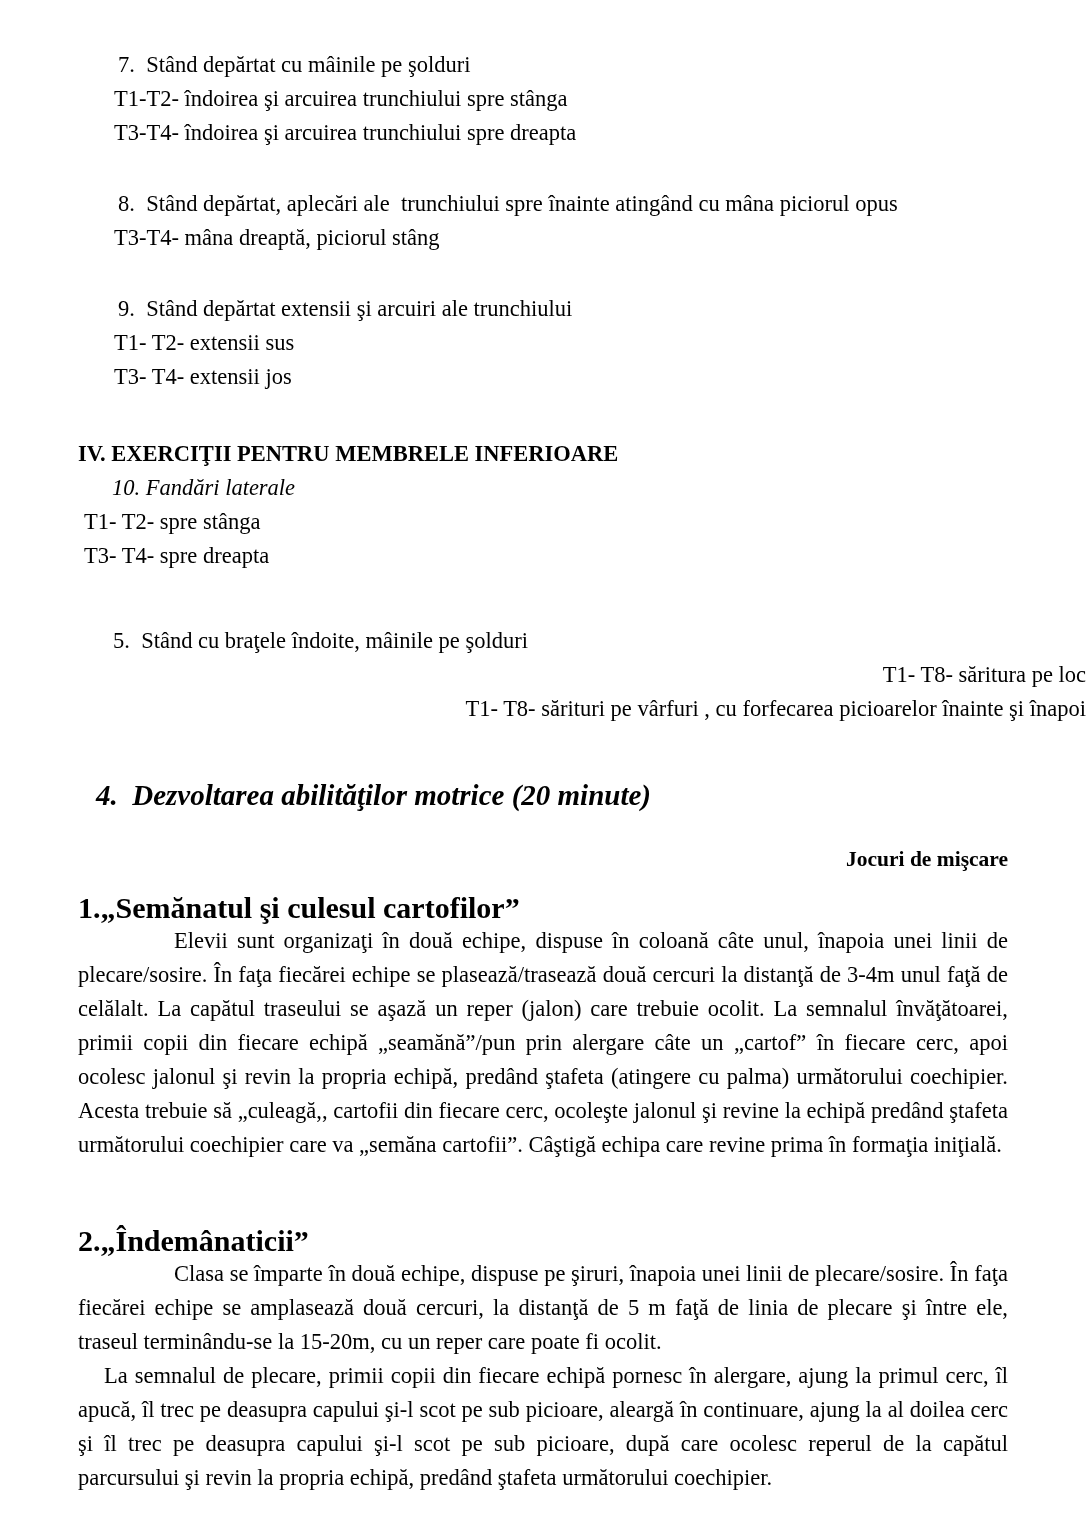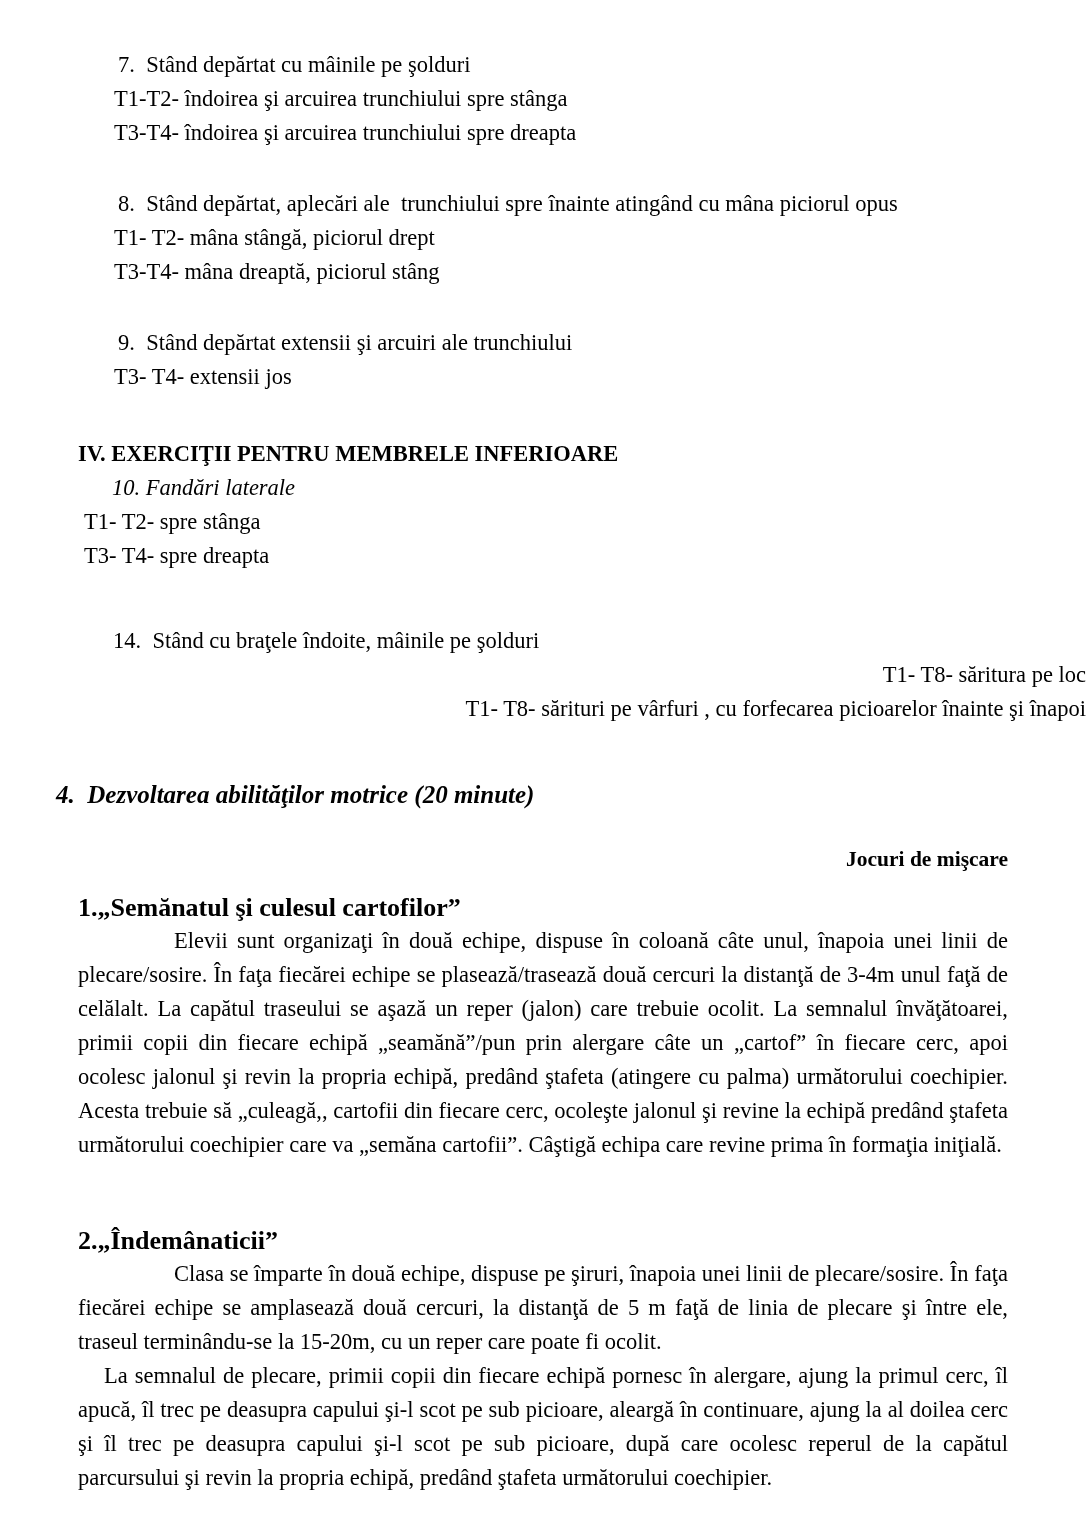--- a/index.html
+++ b/index.html
@@ -48,42 +48,42 @@
     white-space: pre;
   }
 
   .ex-item-10 { margin-left: 112px; font-style: italic; }
   .ex-sub-10  { margin-left: 84px; }
   .ex-item-11 { margin-left: 113px; }
   .ex-sub-11  { margin-left: 140px; text-align: right; }
 
   
   .big-heading {
-    margin-left: 56px;
-    font-size: 25px;
+    margin-left: 96px;
+    font-size: 29px;
     font-weight: bold;
     font-style: italic;
     line-height: 36px;
     white-space: pre;
   }
 
   
   .centered-bold {
     text-align: right;
     font-size: 21.5px;
     font-weight: bold;
     line-height: 32px;
     padding-right: 78px;
     padding-left: 78px;
   }
 
   
   .game-title {
     margin-left: 78px;
-    font-size: 26px;
+    font-size: 30px;
     font-weight: bold;
     line-height: 33px;
     white-space: pre;
   }
 
   
   .body-par {
     margin-left: 78px;
     margin-right: 78px;
     font-size: 22.5px;
@@ -109,45 +109,45 @@
   <div class="ex-group">
     <div class="ex-item">7.  Stând depărtat cu mâinile pe şolduri</div>
     <div class="ex-sub">T1-T2- îndoirea şi arcuirea trunchiului spre stânga</div>
     <div class="ex-sub">T3-T4- îndoirea şi arcuirea trunchiului spre dreapta</div>
   </div>
 
   <div class="sp-16"></div>
 
   <div class="ex-group">
     <div class="ex-item">8.  Stând depărtat, aplecări ale  trunchiului spre înainte atingând cu mâna piciorul opus</div>
-    <div class="ex-sub">T1- T2- mâna stângă, piciorul drept</div>
     <div class="ex-sub">T3-T4- mâna dreaptă, piciorul stâng</div>
   </div>
 
   <div class="sp-16"></div>
 
   <div class="ex-group">
     <div class="ex-item">9.  Stând depărtat extensii şi arcuiri ale trunchiului</div>
+    <div class="ex-sub">T1- T2- extensii sus</div>
     <div class="ex-sub">T3- T4- extensii jos</div>
   </div>
 
   <div class="sp-22"></div>
 
   <div class="section-heading">IV. EXERCIŢII PENTRU MEMBRELE INFERIOARE</div>
 
   <div class="ex-group">
     <div class="ex-item ex-item-10">10. Fandări laterale</div>
     <div class="ex-sub ex-sub-10">T1- T2- spre stânga</div>
     <div class="ex-sub ex-sub-10">T3- T4- spre dreapta</div>
   </div>
 
   <div class="sp-30"></div>
 
   <div class="ex-group">
-    <div class="ex-item ex-item-11">14.  Stând cu braţele îndoite, mâinile pe şolduri</div>
+    <div class="ex-item ex-item-11">5.  Stând cu braţele îndoite, mâinile pe şolduri</div>
     <div class="ex-sub ex-sub-11">T1- T8- săritura pe loc</div>
     <div class="ex-sub ex-sub-11">T1- T8- sărituri pe vârfuri , cu forfecarea picioarelor înainte şi înapoi</div>
   </div>
 
   <div class="sp-30"></div>
 
   <div class="big-heading">4.  Dezvoltarea abilităţilor motrice (20 minute)</div>
 
   <div class="sp-30"></div>
 

